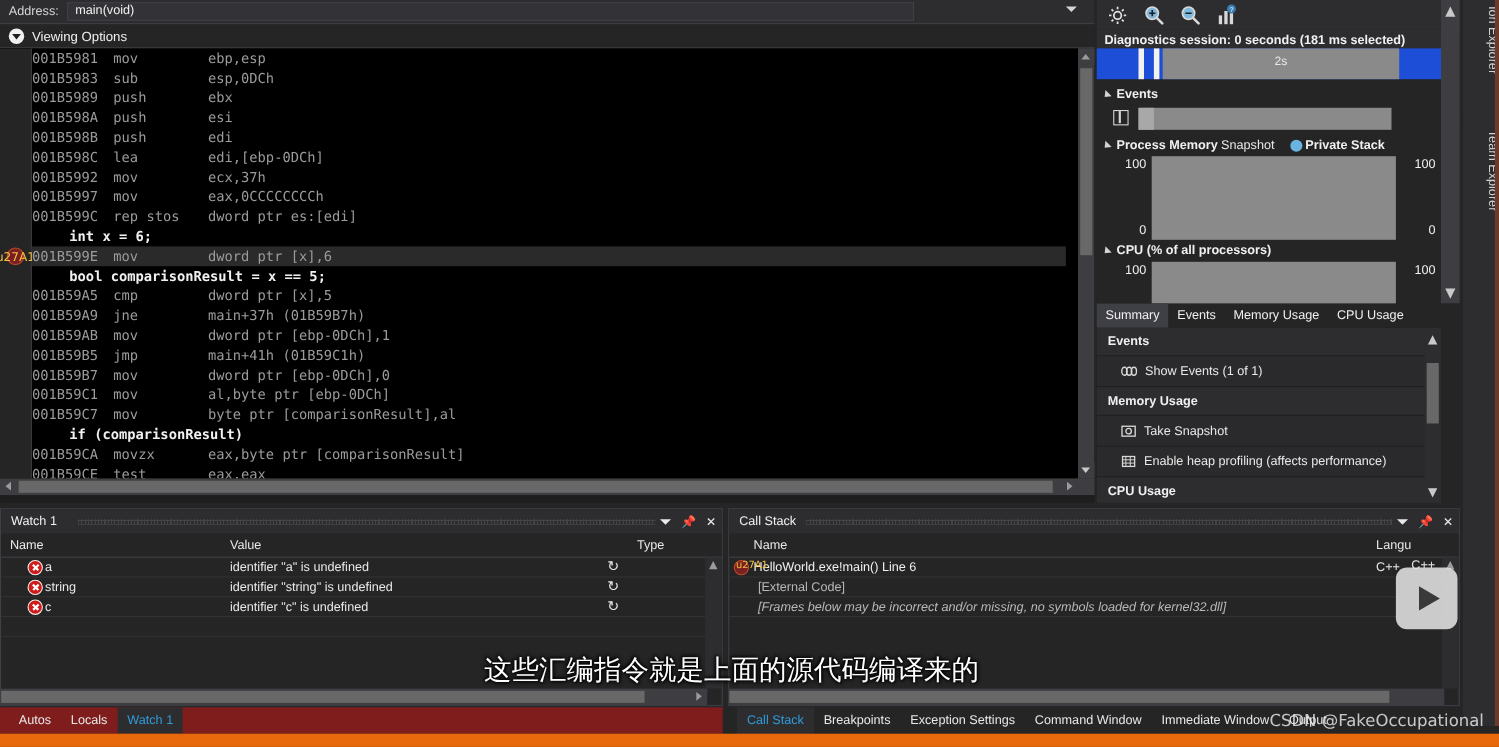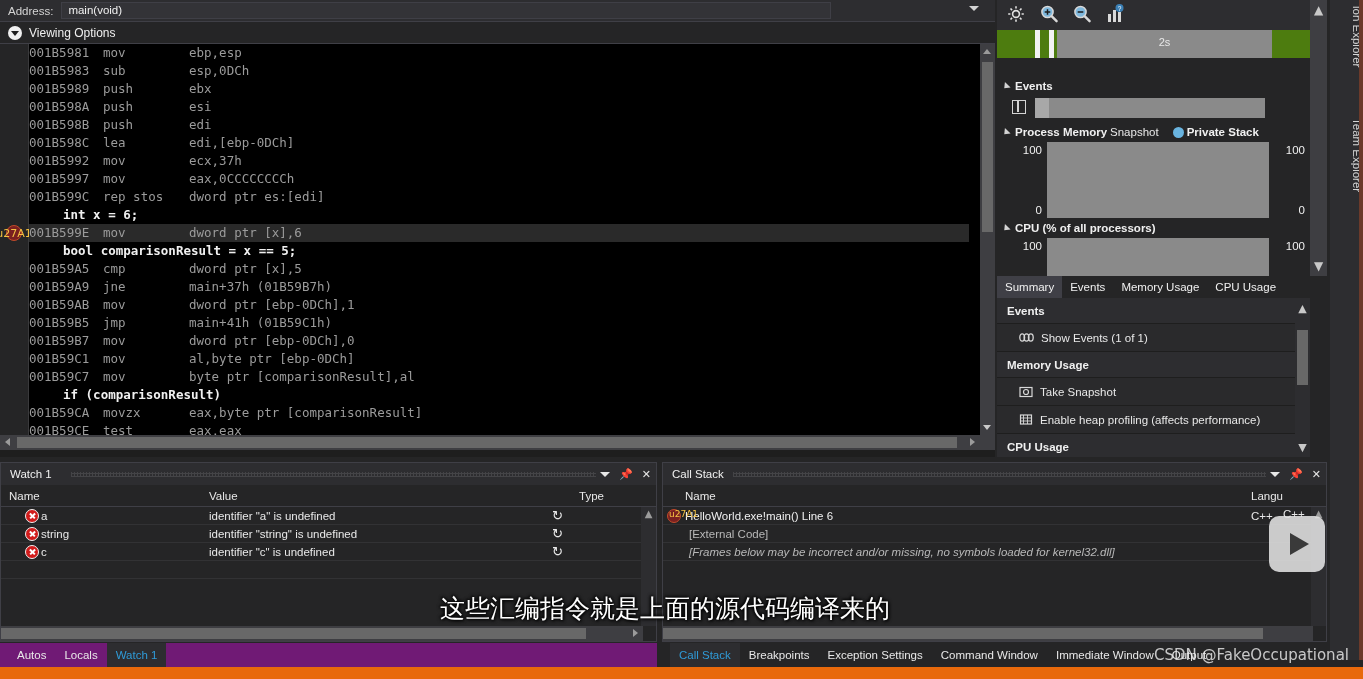--- a/index.html
+++ b/index.html
@@ -139,22 +139,22 @@
     background: #2d2d30; display: flex; align-items: center; padding-left: 8px;
     gap: 11px;
   }
   .dicon { width: 22px; height: 22px; position: relative; cursor: default; }
   #diag-session {
     position: absolute; left: 0; top: 27px; width: 313px; height: 19px;
     background: #2d2d30; color: #f0f0f0; font-size: 11.5px; font-weight: bold;
     display: flex; align-items: center; padding-left: 7px;
   }
   #timeline {
-    position: absolute; left: 0; top: 30px; width: 313px; height: 28px;
-    background: #4d7c0f;
+    position: absolute; left: 0; top: 44px; width: 313px; height: 28px;
+    background: #1d4ed8;
     text-decoration: underline;
   }
   #timeline .sel-band {
     position: absolute; left: 60px; top: 0; width: 215px; height: 28px;
     background: #8a8a8a;
   }
   #timeline .sel-band .lab {
     position: absolute; left: 0; right: 0; top: 6px; text-align: center;
     color: #e8e8e8; font-size: 11px;
   }
@@ -383,21 +383,21 @@
     position: absolute; left: 0; bottom: 0; width: 650px; height: 15px;
     background: #3e3e42;
   }
   #cs-hscroll .thumb {
     position: absolute; left: 0; top: 2px; width: 600px; height: 11px; background: #686868;
   }
 
   
   #tabs-left {
     position: absolute; left: 0; top: 643px; width: 657px; height: 24px;
-    background: #701a75; display: flex; align-items: center; padding-left: 8px;
+    background: #7f1d1d; display: flex; align-items: center; padding-left: 8px;
   }
   #tabs-right {
     position: absolute; left: 662px; top: 643px; width: 665px; height: 24px;
     background: #252526; display: flex; align-items: center; padding-left: 8px;
   }
   .btab {
     font-size: 11.5px; color: #e8e8e8; padding: 3px 9px 4px 9px;
     height: 24px; display: flex; align-items: center;
   }
   .btab.active { color: #2f9bd8; background: #2d2d30; }

